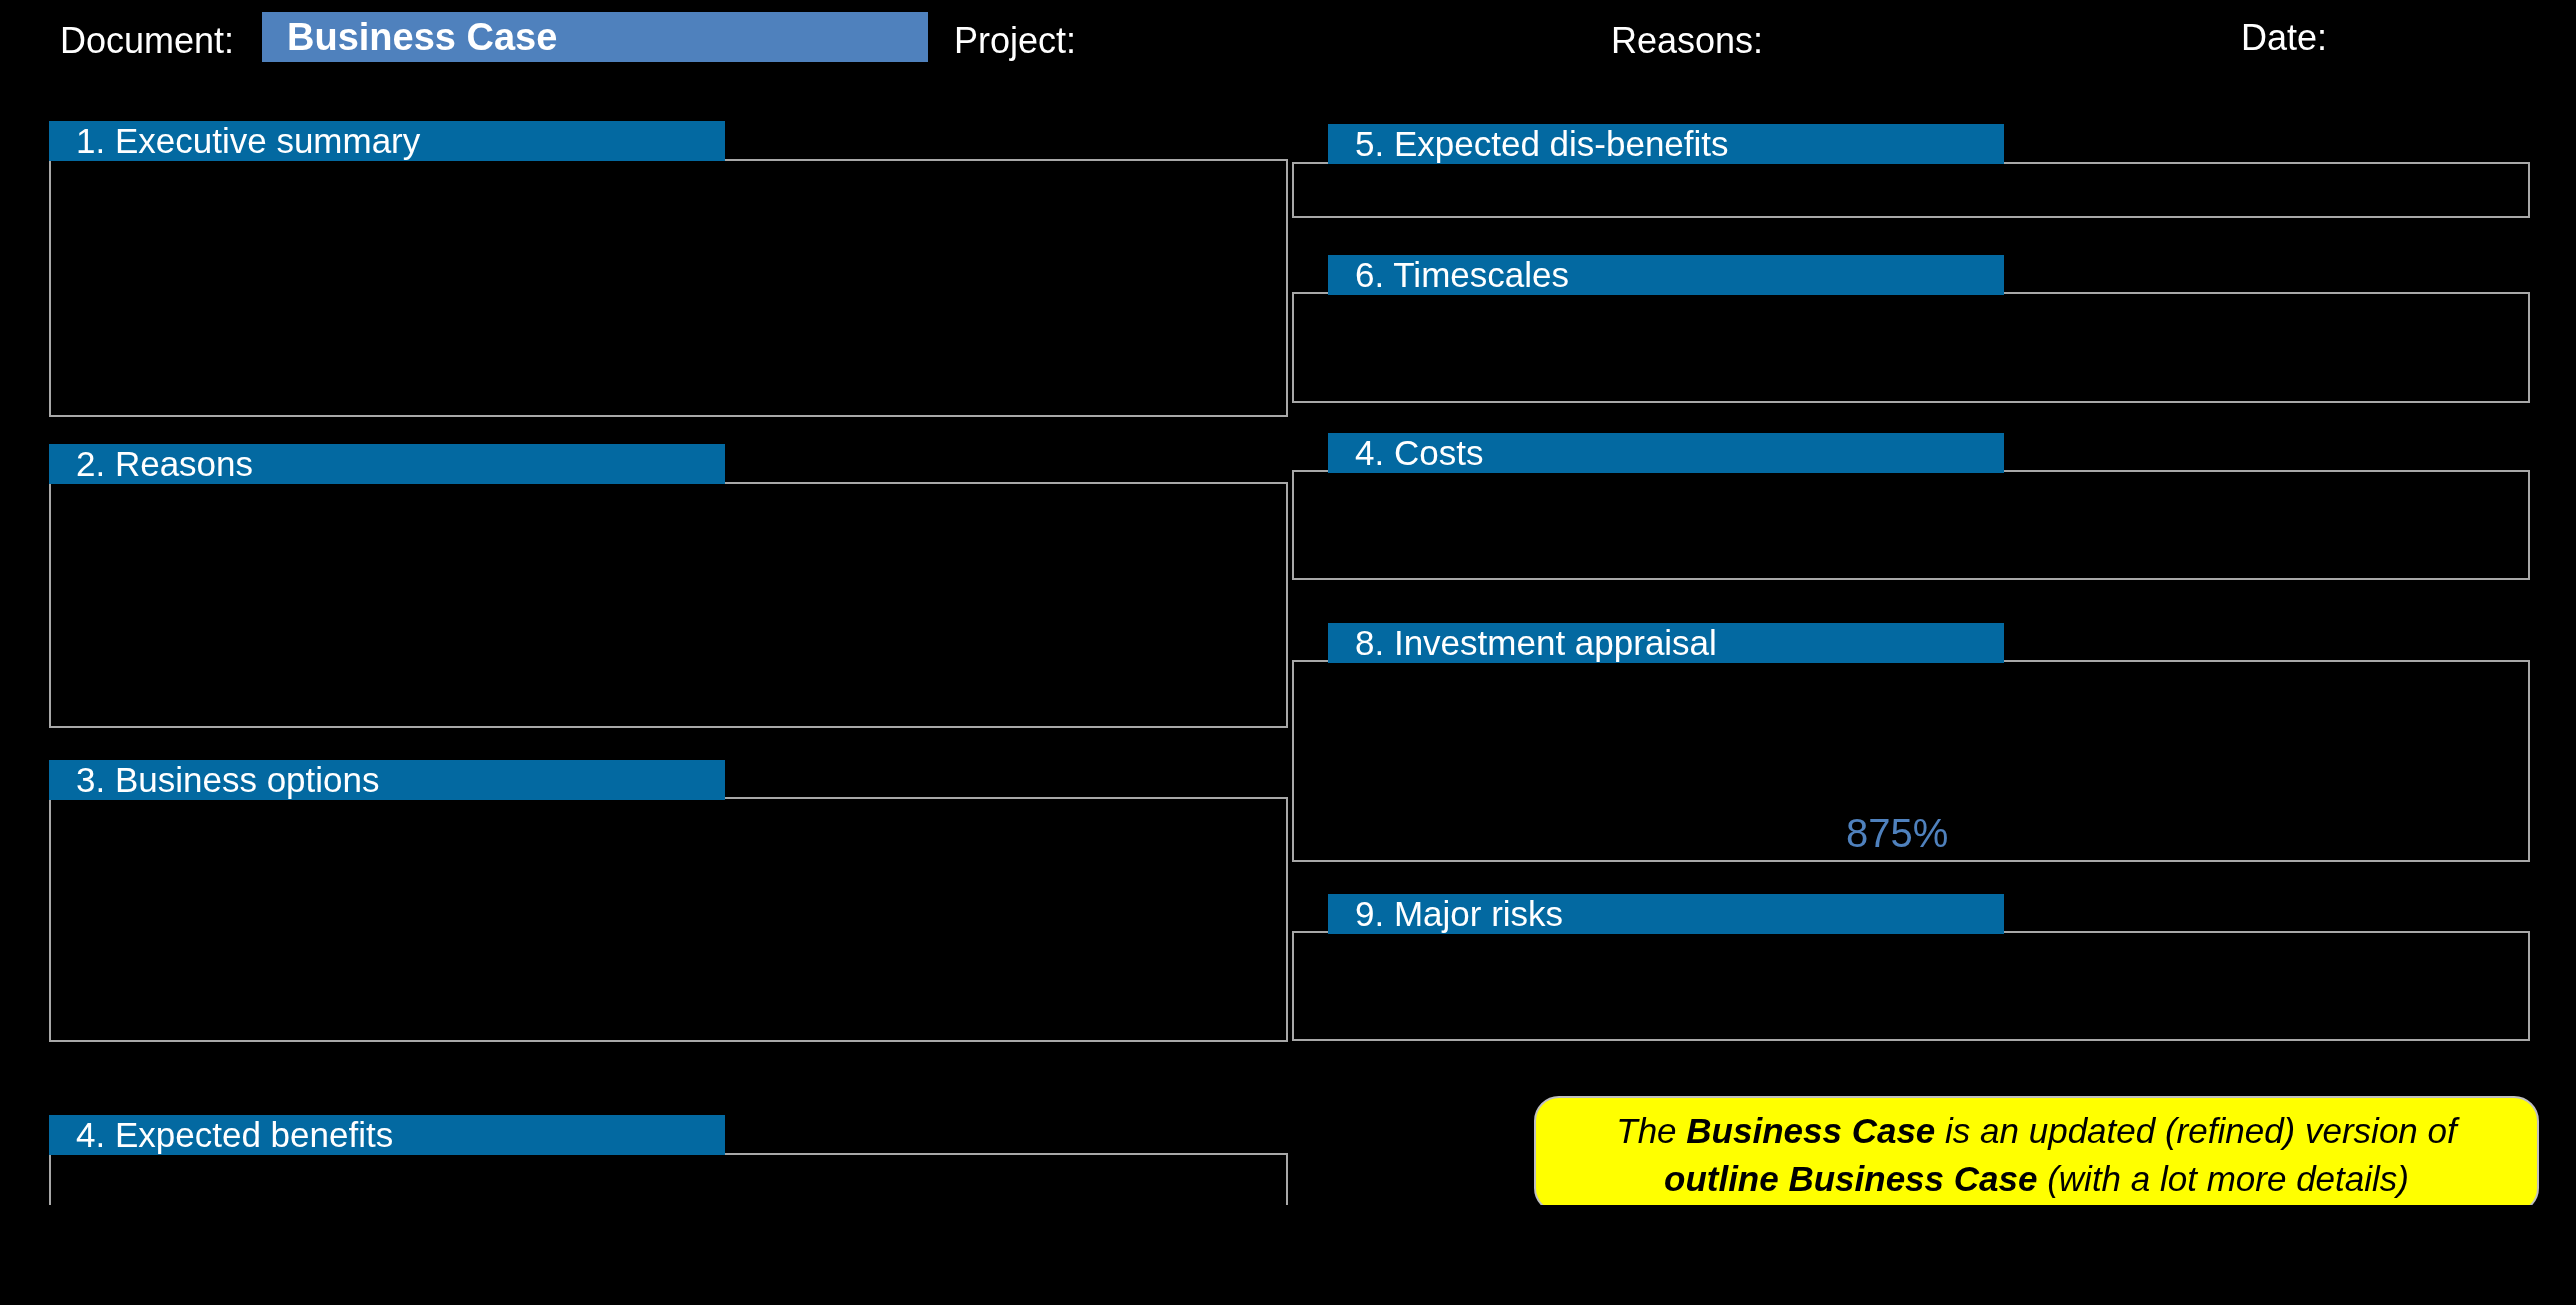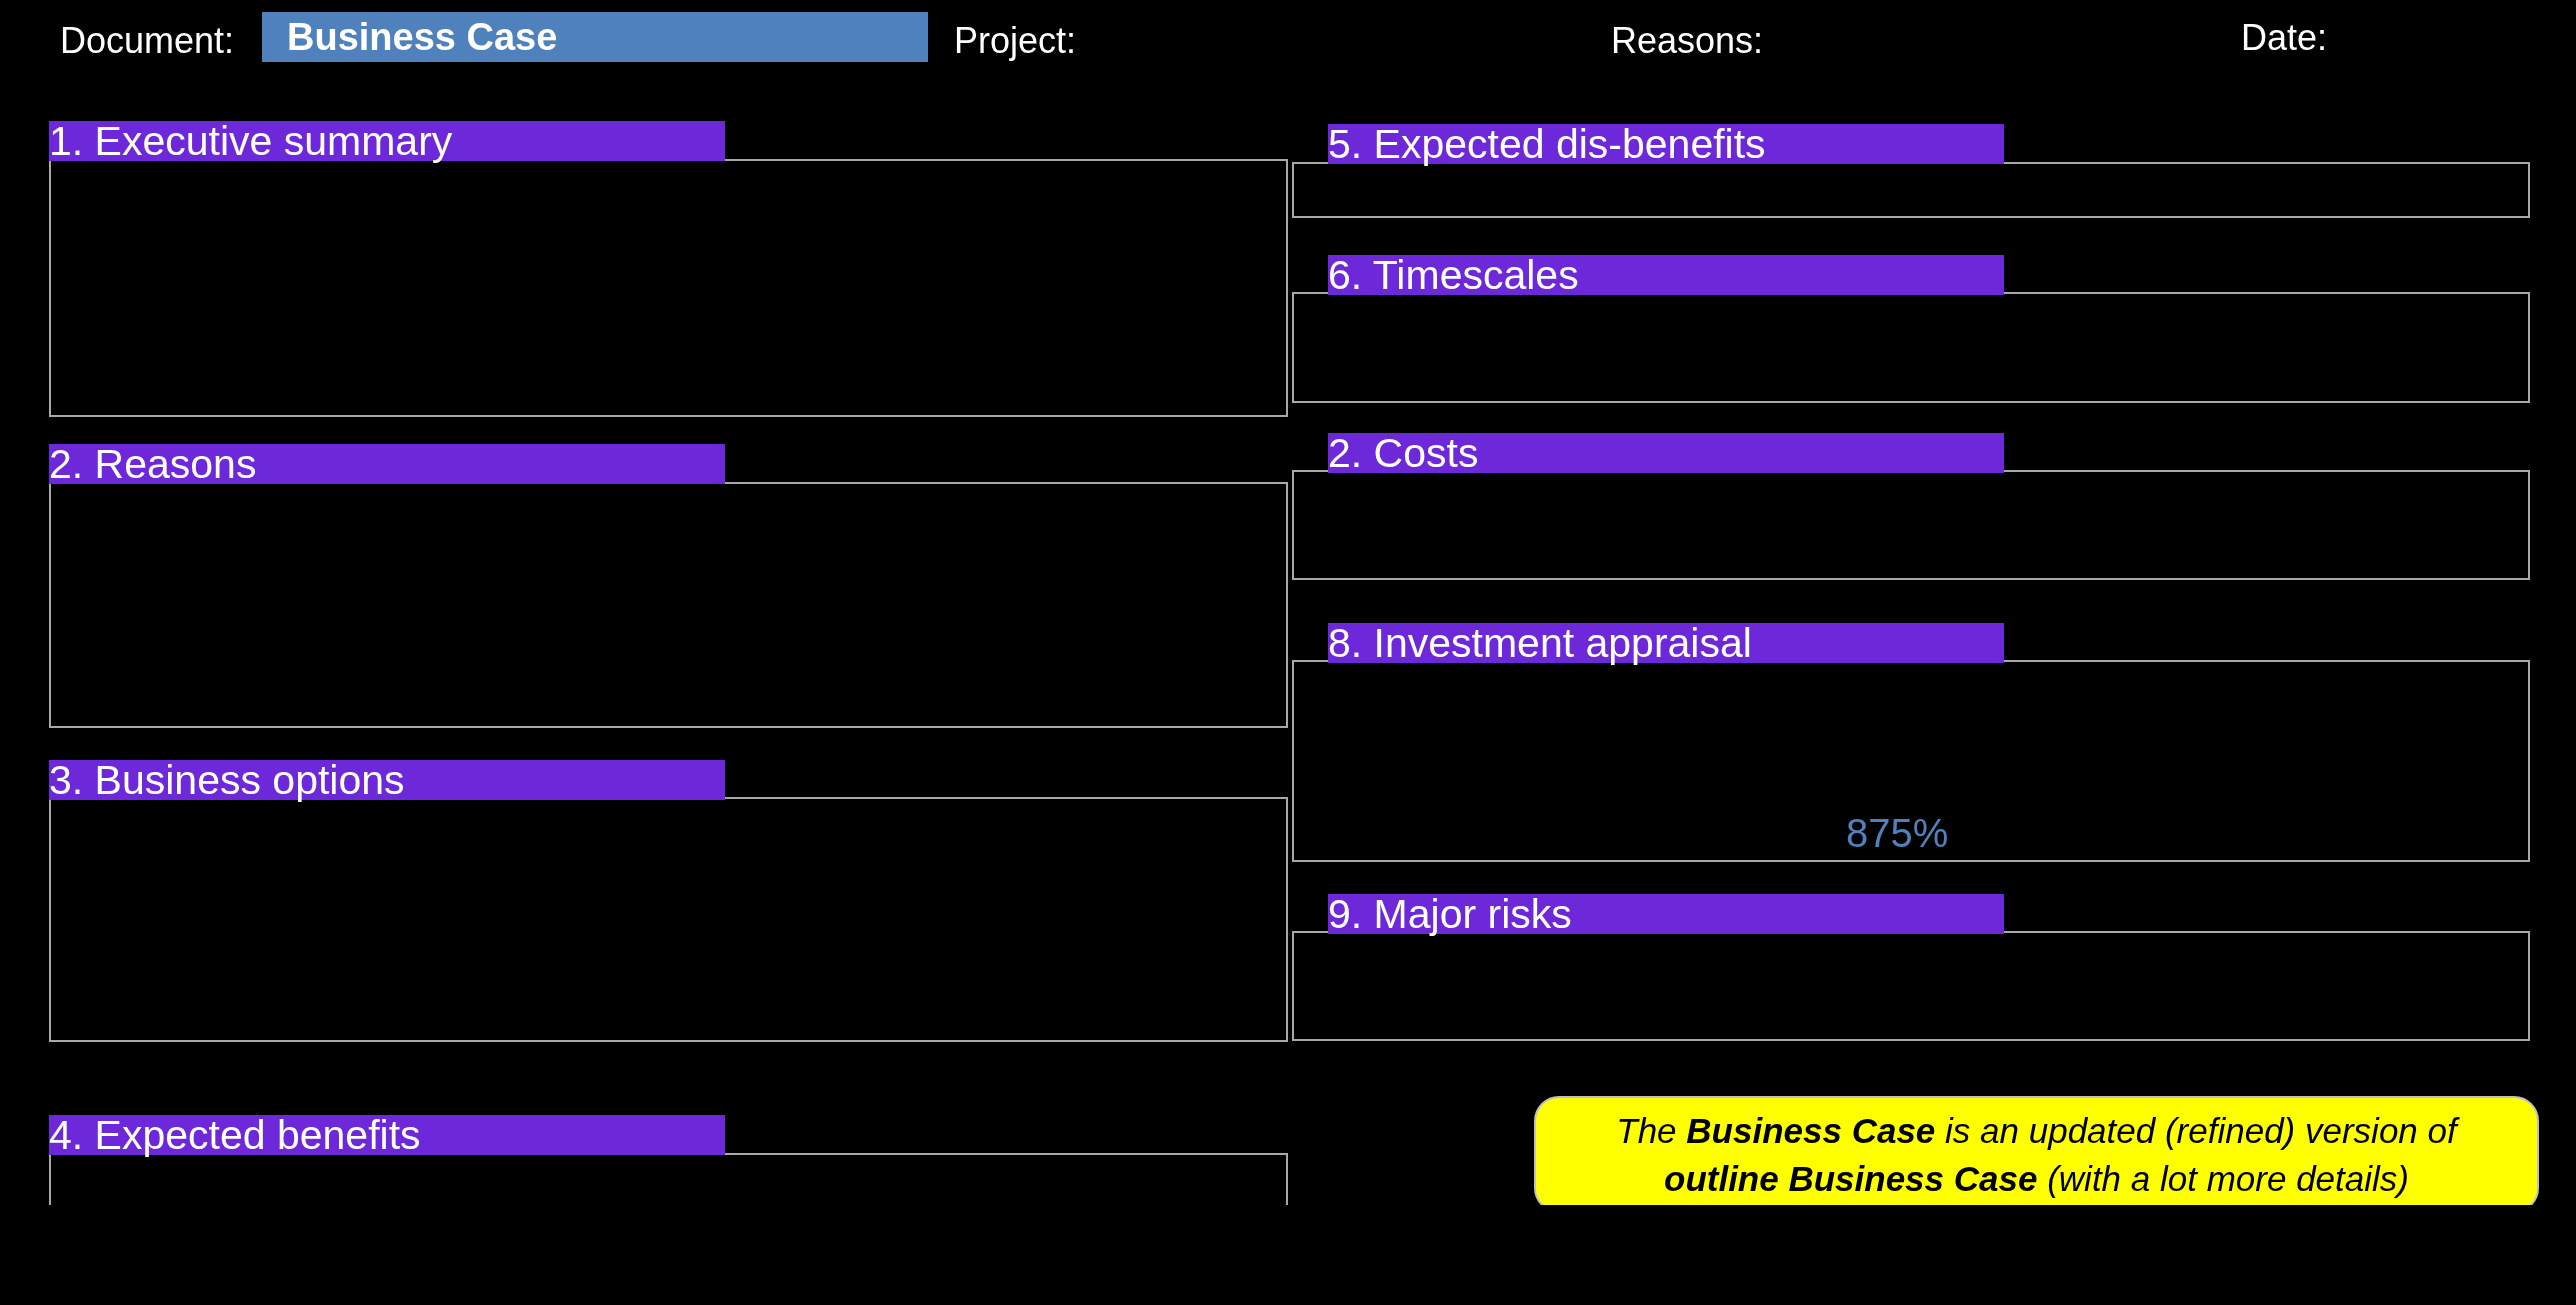--- a/index.html
+++ b/index.html
@@ -26,26 +26,26 @@
     align-items: center;
   }
   .doc-value-box span {
     color: #ffffff;
     font-weight: bold;
     font-size: 38px;
     padding-left: 25px;
     white-space: nowrap;
   }
   .sec-label {
-    background: #6d28d9;
+    background: #0369a1;
     color: #ffffff;
-    font-size: 41px;
+    font-size: 35px;
     height: 40px;
     line-height: 40px;
-    padding-left: 0;
+    padding-left: 27px;
     white-space: nowrap;
     z-index: 2;
     box-sizing: border-box;
   }
   .sec-box {
     border: 2.5px solid #A8A8A8;
     background: #000000;
     z-index: 1;
     box-sizing: border-box;
   }
@@ -115,21 +115,21 @@
 
   <div class="abs sec-label left-label" style="top:1115px;">4. Expected benefits</div>
   <div class="abs sec-box left-box" style="top:1153px; height:109px;"></div>
 
   <div class="abs sec-label right-label" style="top:124px;">5. Expected dis-benefits</div>
   <div class="abs sec-box right-box" style="top:162px; height:56px;"></div>
 
   <div class="abs sec-label right-label" style="top:255px;">6. Timescales</div>
   <div class="abs sec-box right-box" style="top:292px; height:111px;"></div>
 
-  <div class="abs sec-label right-label" style="top:433px;">2. Costs</div>
+  <div class="abs sec-label right-label" style="top:433px;">4. Costs</div>
   <div class="abs sec-box right-box" style="top:470px; height:110px;"></div>
 
   <div class="abs sec-label right-label" style="top:623px;">8. Investment appraisal</div>
   <div class="abs sec-box right-box" style="top:660px; height:202px;">
     <span class="abs appraisal-value" style="left:552px; top:149px;">875%</span>
   </div>
 
   <div class="abs sec-label right-label" style="top:894px;">9. Major risks</div>
   <div class="abs sec-box right-box" style="top:931px; height:110px;"></div>
 

